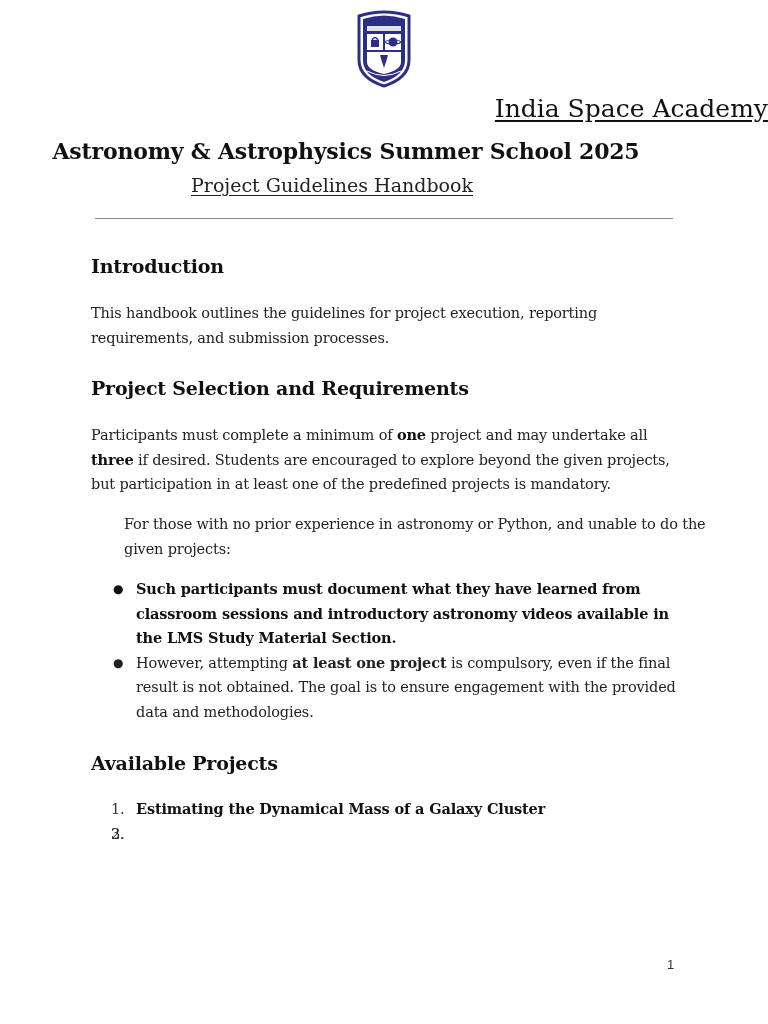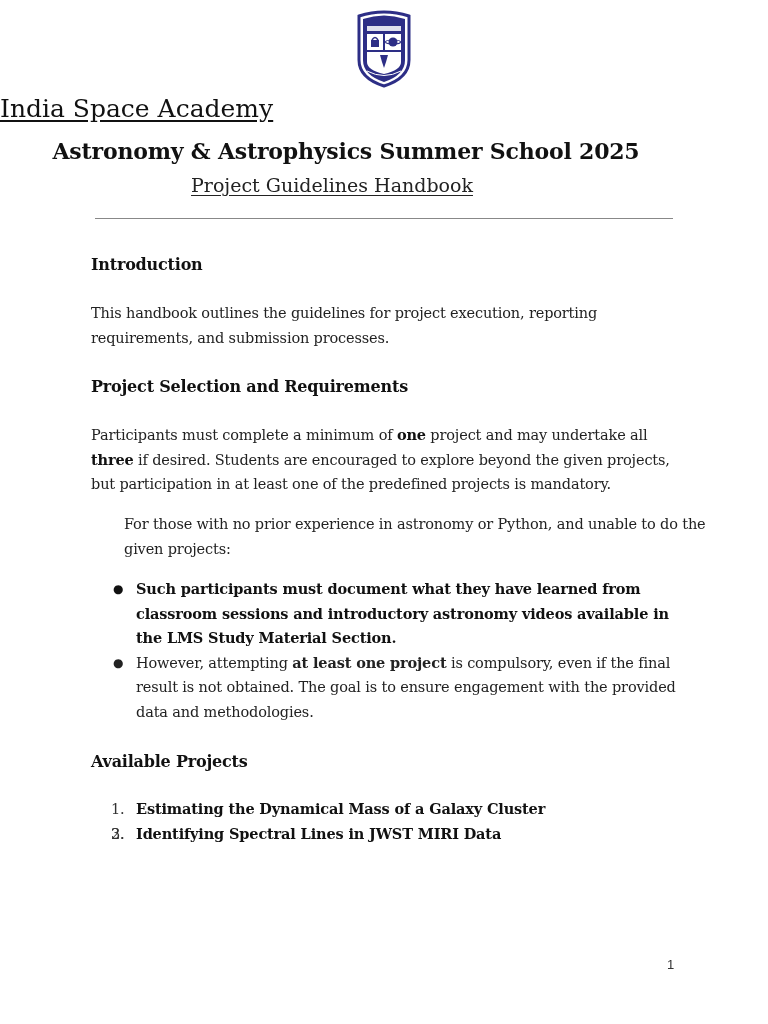--- a/index.html
+++ b/index.html
@@ -2,33 +2,33 @@
 <html><head>
   <meta charset="utf-8">
   <style>
     html, body { margin: 0; padding: 0; }
     body {
       width: 768px; height: 1024px; background: #ffffff; position: relative; overflow: hidden;
       font-family: "DejaVu Serif", "Liberation Serif", serif; color: #1a1a1a;
     }
     .logo { position: absolute; left: 355px; top: 10px; width: 58px; height: 78px; }
     .title-main {
-      position: absolute; left: 0; width: 768px; top: 94px; text-align: left;
+      position: absolute; left: 0; width: 768px; top: 94px; text-align: right;
       font-size: 25px; text-decoration: underline; text-underline-offset: 3px; color: #111;
     }
     .title-sub {
       position: absolute; left: 0; width: 692px; top: 138px; text-align: center;
       font-size: 22px; font-weight: bold; color: #111; letter-spacing: -0.2px;
     }
     .title-sub2 {
       position: absolute; left: 0; width: 664px; top: 174px; text-align: center;
       font-size: 19px; text-decoration: underline; text-underline-offset: 3px; color: #222;
     }
     .rule { position: absolute; left: 95px; width: 578px; top: 218px; height: 0; border-top: 1.5px solid #888; }
-    .h2 { position: absolute; left: 91px; font-size: 16px; font-weight: bold; color: #111; letter-spacing: -0.2px; }
+    .h2 { position: absolute; left: 91px; font-size: 19px; font-weight: bold; color: #111; letter-spacing: -0.2px; }
     .para {
       position: absolute; left: 91px; width: 590px; font-size: 14.5px; line-height: 24.5px; color: #222;
       letter-spacing: -0.15px;
     }
     .para b { color: #111; }
     ul.bullets {
       position: absolute; left: 91px; top: 577px; width: 590px; margin: 0; padding: 0; list-style: none;
       font-size: 14.5px; line-height: 24.5px; color: #222; letter-spacing: -0.15px;
     }
     ul.bullets li { position: relative; padding-left: 45px; }
@@ -93,17 +93,16 @@
 <ol class="projects">
   <li>
     <span class="num">1.</span>
     <span>Estimating the Dynamical Mass of a Galaxy Cluster</span>
   </li>
   <li>
     <span class="num">2.</span>
   </li>
   <li>
     <span class="num">3.</span>
-    <span>Identifying Spectral Lines in JWST MIRI Data</span>
   </li>
 </ol>
 
 <div class="page-num">1</div>
 
 </body></html>

